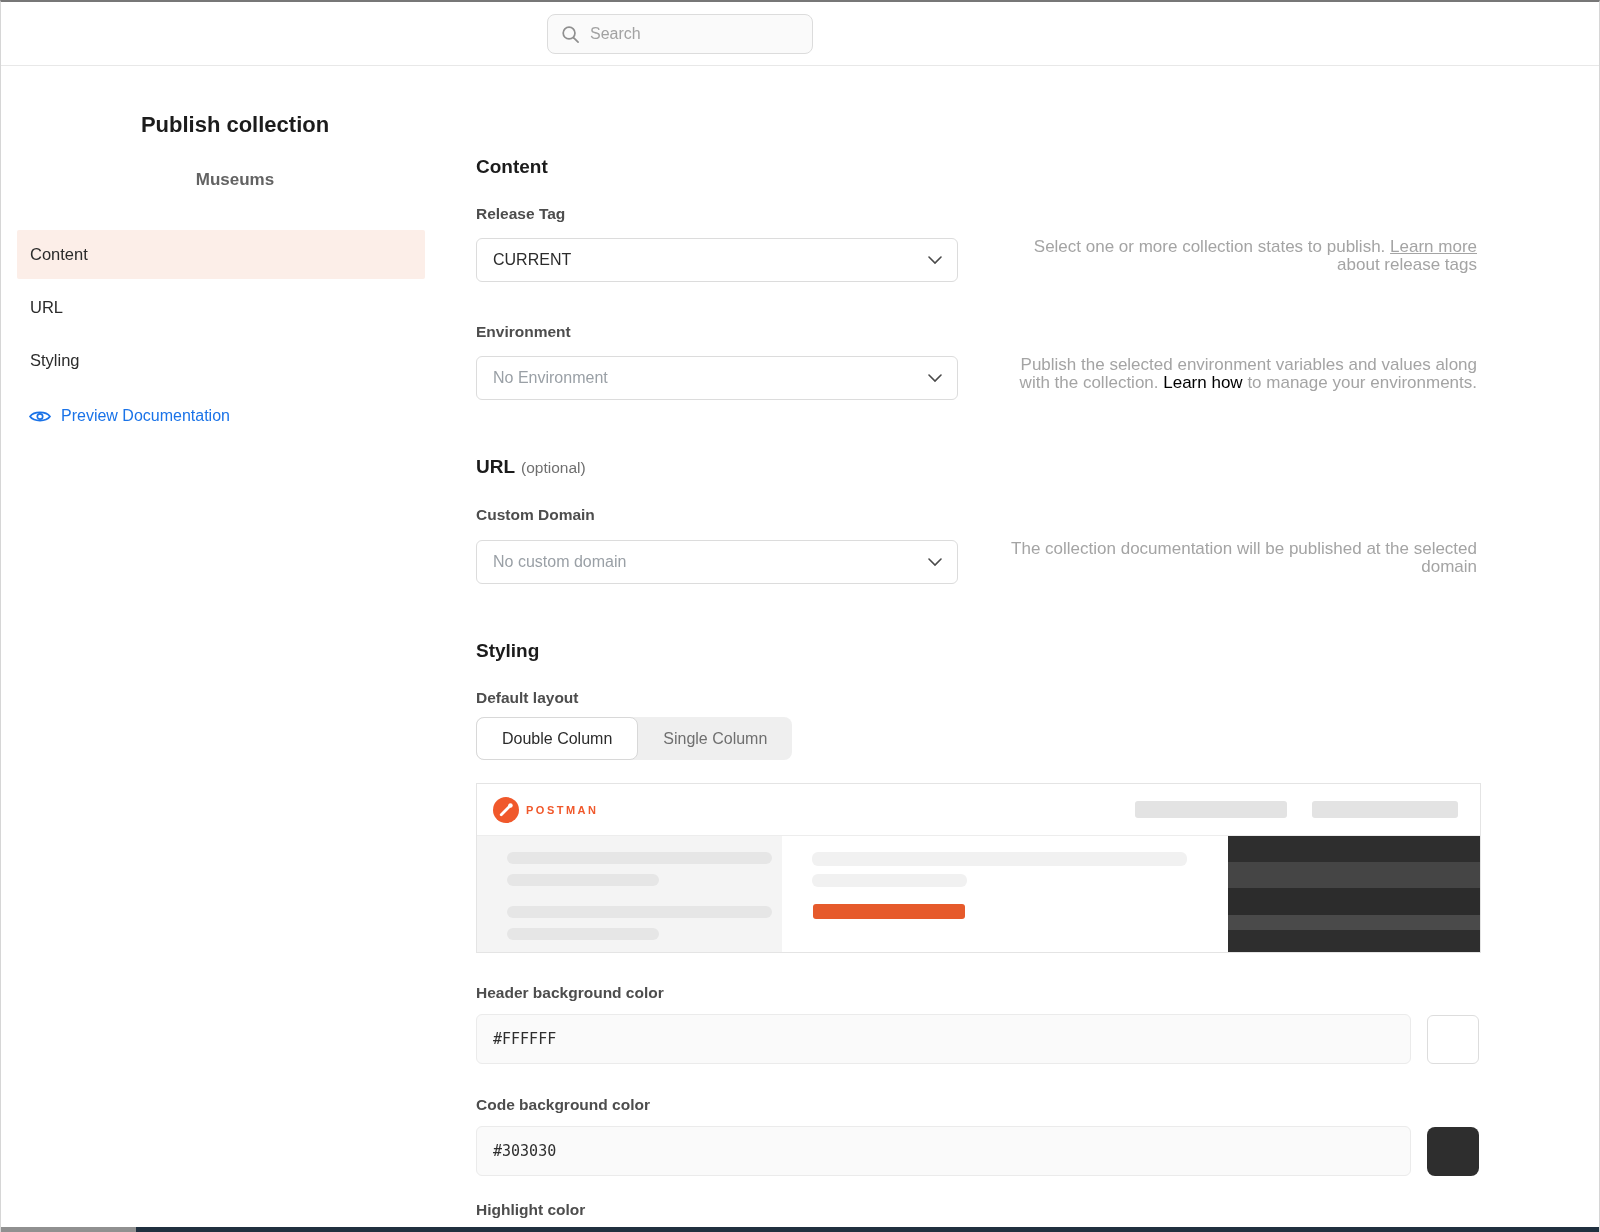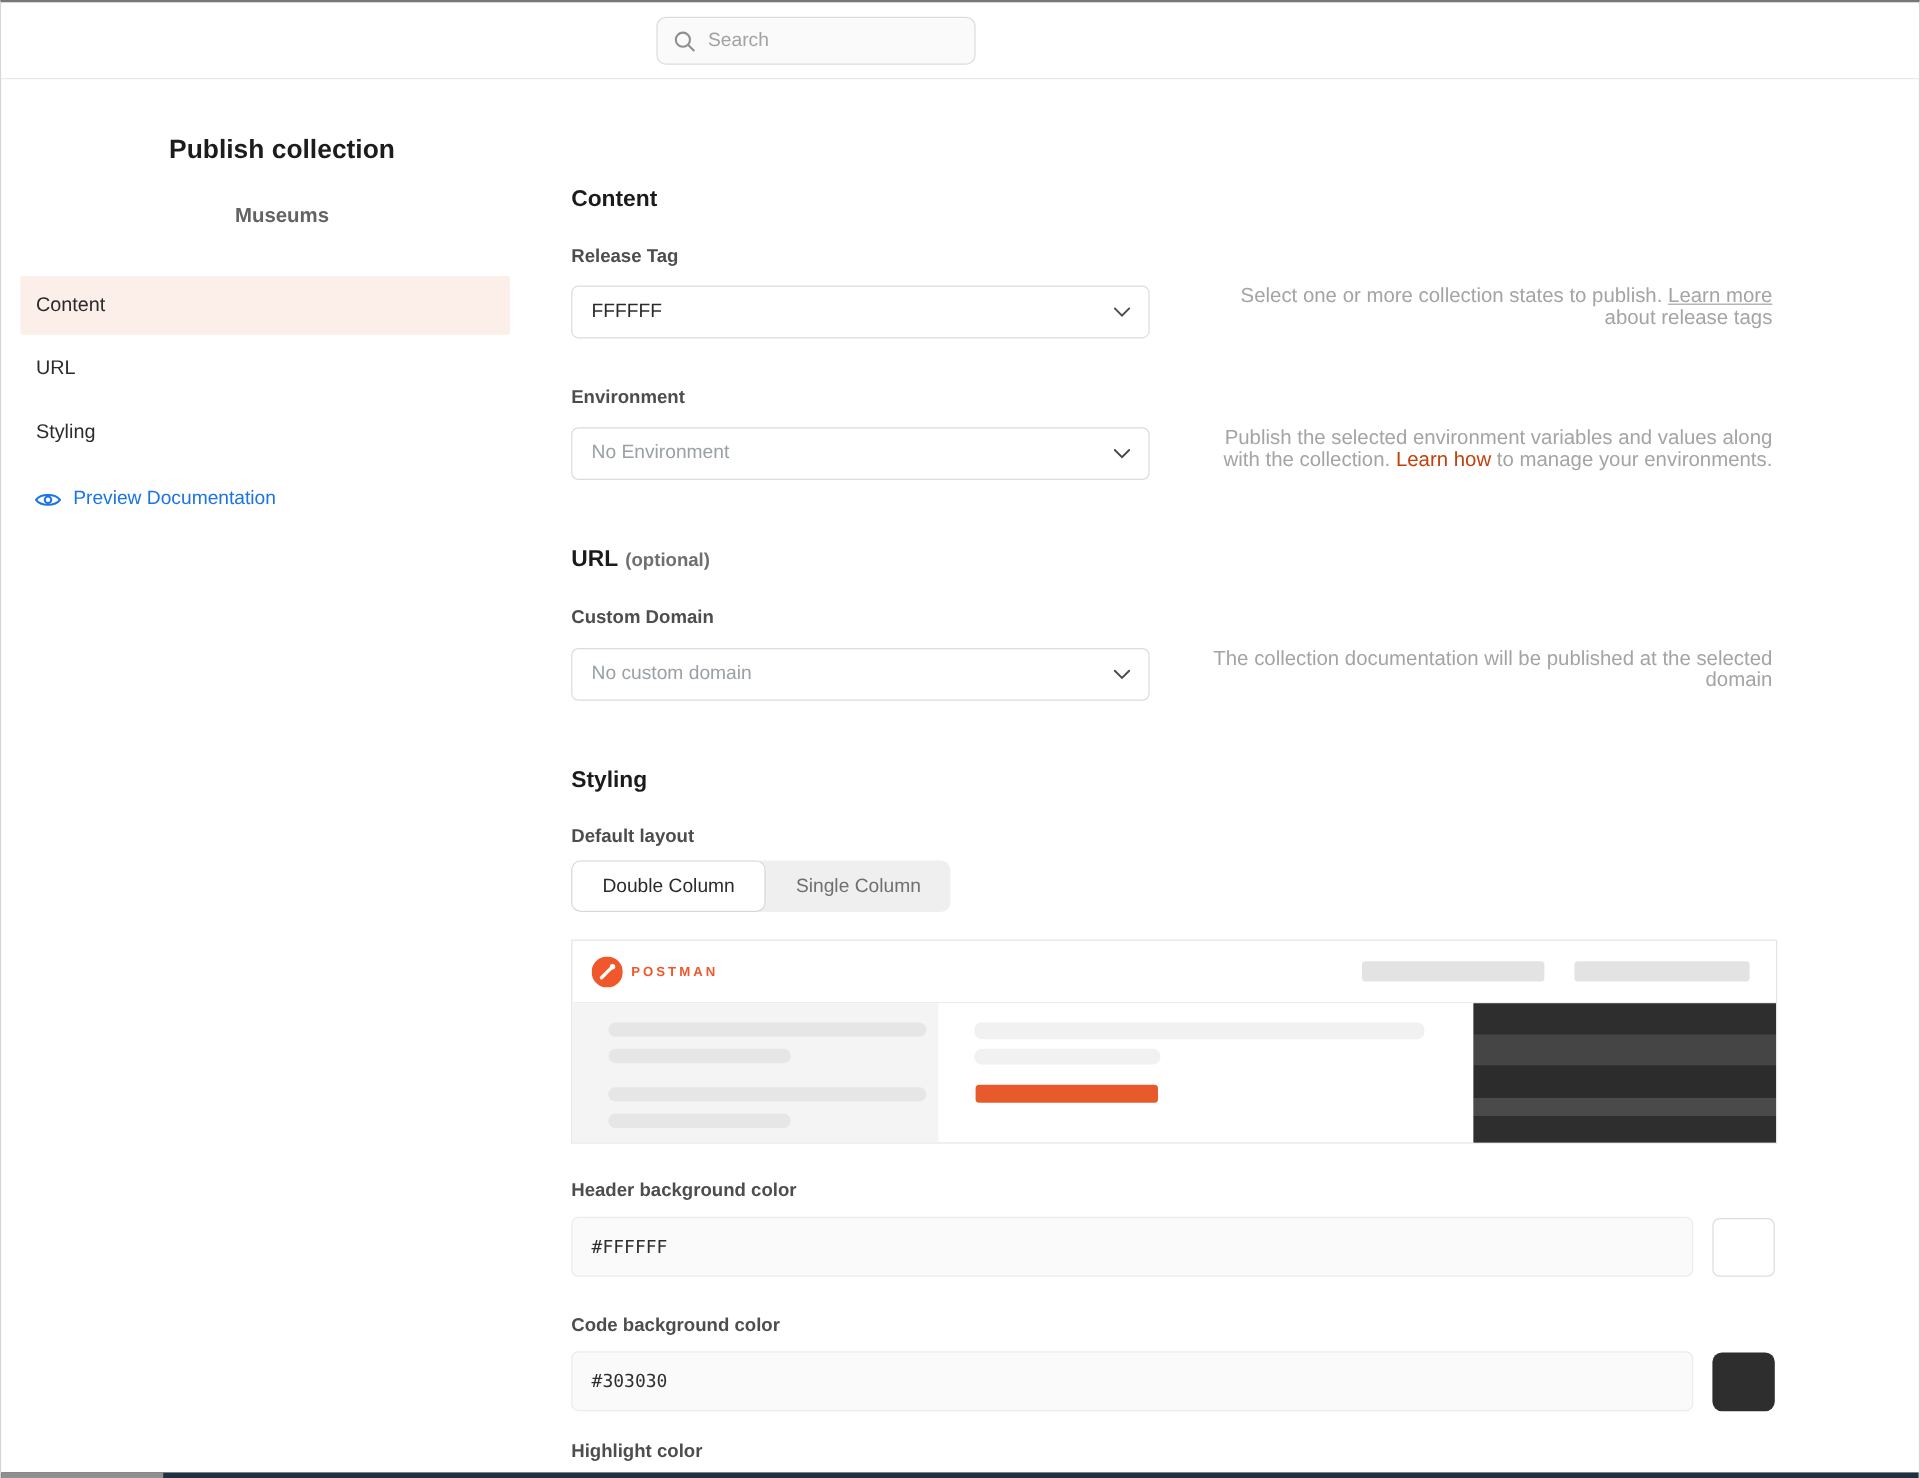--- a/index.html
+++ b/index.html
@@ -29,27 +29,27 @@
   .nav-item { margin:0 16px 4px 16px; height:49px; border-radius:2px;
               display:flex; align-items:center; padding-left:13px; font-size:16.5px;
               color:#2b2b2b; cursor:pointer; }
   .nav-item.active { background:#fcEEE8; background:#fceee8; }
   .preview-link { margin:22px 0 0 28px; display:flex; align-items:center; gap:10px;
                   color:#1a73e8; font-size:16px; cursor:pointer; }
 
   
   .main { position:absolute; left:475px; top:64px; width:1005px; }
   .section-heading { font-size:19px; font-weight:700; color:#1b1b1b; line-height:23px; }
-  .optional { font-size:15.5px; font-weight:700; color:#6f6f6f; margin-left:6px; }
+  .optional { font-size:15.5px; font-weight:400; color:#6f6f6f; margin-left:6px; }
   .field-label { font-size:15.5px; font-weight:600; color:#4d4d4d; line-height:18px; }
   .row { display:flex; align-items:flex-start; }
   .control-col { width:482px; flex:0 0 482px; }
   .help-col { margin-left:41px; width:478px; font-size:17px; line-height:18px; color:#a4a4a4;text-align:right; }
   .help-col .u-link { color:#a4a4a4; text-decoration:underline; cursor:pointer; }
-  .help-col .b-link { color:#c2410c; cursor:pointer; }
+  .help-col .b-link { color:#000000; cursor:pointer; }
 
   .dropdown { position:relative; height:44px; border:1px solid #dcdcdc; border-radius:6px;
               background:#fff; display:flex; align-items:center; padding:0 40px 0 16px;
               font-size:16px; color:#2b2b2b; cursor:pointer; }
   .dropdown.placeholder { color:#9aa0a6; }
   .dropdown .chev { position:absolute; right:15px; top:50%; transform:translateY(-50%); }
 
   .m-heading { margin-top:89px; }      
   .m-label-rt { margin-top:27px; }
   .m-dd1 { margin-top:15px; }
@@ -143,21 +143,21 @@
 </div>
 
 <div class="main">
 
   <div class="section-heading m-heading">Content</div>
 
   <div class="field-label m-label-rt">Release Tag</div>
   <div class="row m-dd1">
     <div class="control-col">
       <div class="dropdown">
-        <span>FFFFFF</span>
+        <span>CURRENT</span>
         <svg class="chev" width="14" height="9" viewBox="0 0 14 9">
           <path d="M1 1.5 L7 7.5 L13 1.5" fill="none" stroke="#4a4a4a" stroke-width="1.6" stroke-linecap="round"></path>
         </svg>
       </div>
     </div>
     <div class="help-col">
       <span>Select one or more collection states to publish.</span>
       <span class="u-link">Learn more</span>
       <span>about release tags</span>
     </div>

